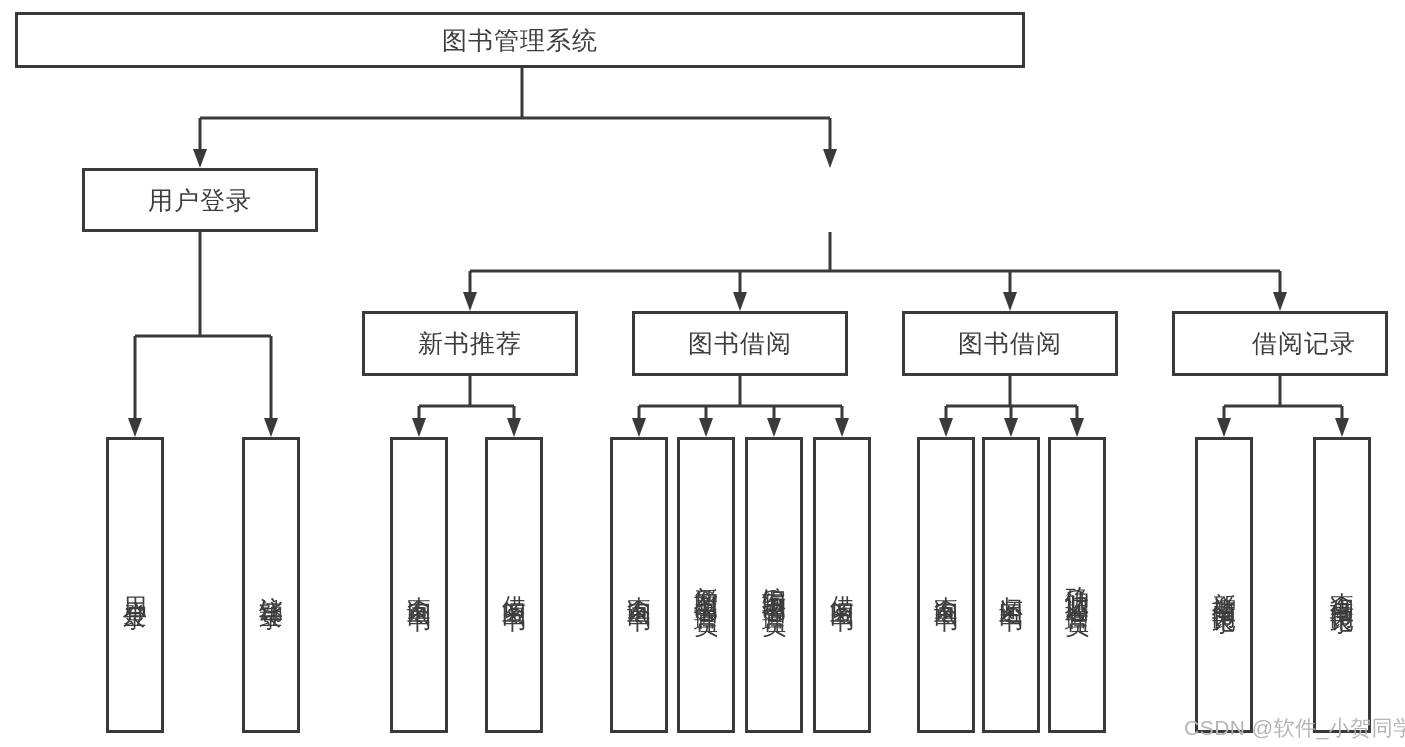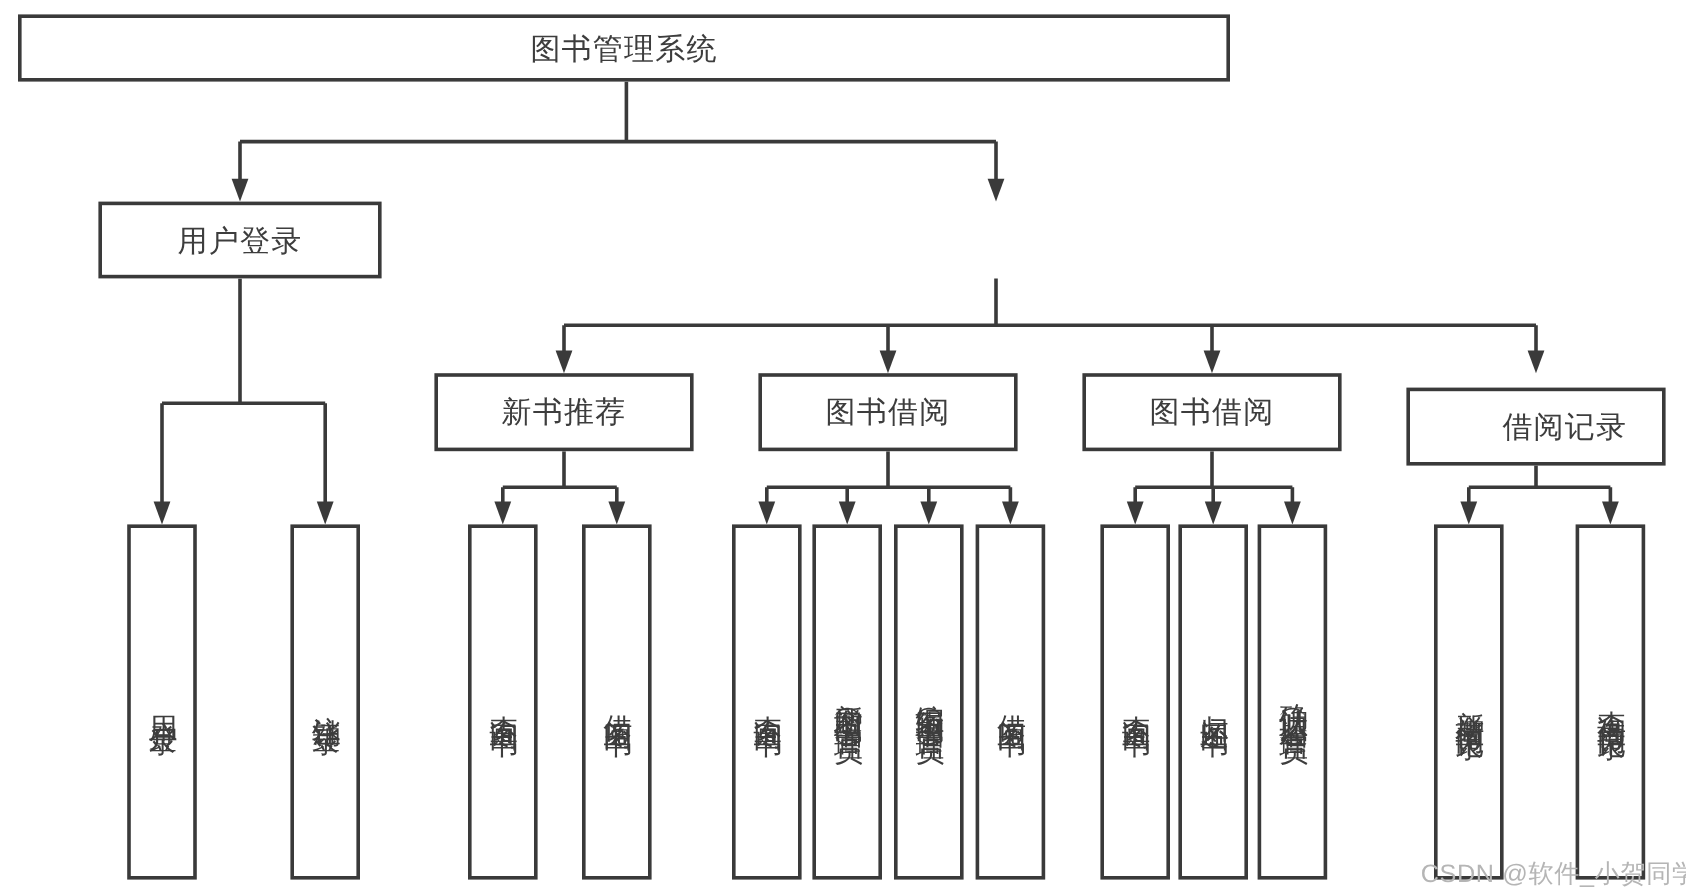--- a/index.html
+++ b/index.html
@@ -49,21 +49,21 @@
     line-height: 1;
   }
 
   
   .n-root            { left: 15px;   top: 12px;  width: 1010px; height: 56px; }
   .n-user-login      { left: 82px;   top: 168px; width: 236px;  height: 64px; }
   .n-book-mgmt       { left: 712px;  top: 168px; width: 236px;  height: 64px; }
   .n-new-book        { left: 362px;  top: 311px; width: 216px;  height: 65px; }
   .n-book-borrow     { left: 632px;  top: 311px; width: 216px;  height: 65px; }
   .n-current-borrow  { left: 902px;  top: 311px; width: 216px;  height: 65px; }
-  .n-borrow-record   { left: 1172px; top: 323px; width: 216px;  height: 65px; padding-left: 48px; }
+  .n-borrow-record   { left: 1172px; top: 311px; width: 216px;  height: 65px; padding-left: 48px; }
 
   .leaf { top: 437px; width: 58px; height: 296px; }
   .l-user-login      { left: 106px; }
   .l-logout          { left: 242px; }
   .l-query-book-nb   { left: 390px; }
   .l-borrow-book-nb  { left: 485px; }
   .l-query-book-bb   { left: 610px; }
   .l-add-book        { left: 677px; }
   .l-edit-book       { left: 745px; }
   .l-borrow-book-bb  { left: 813px; }

